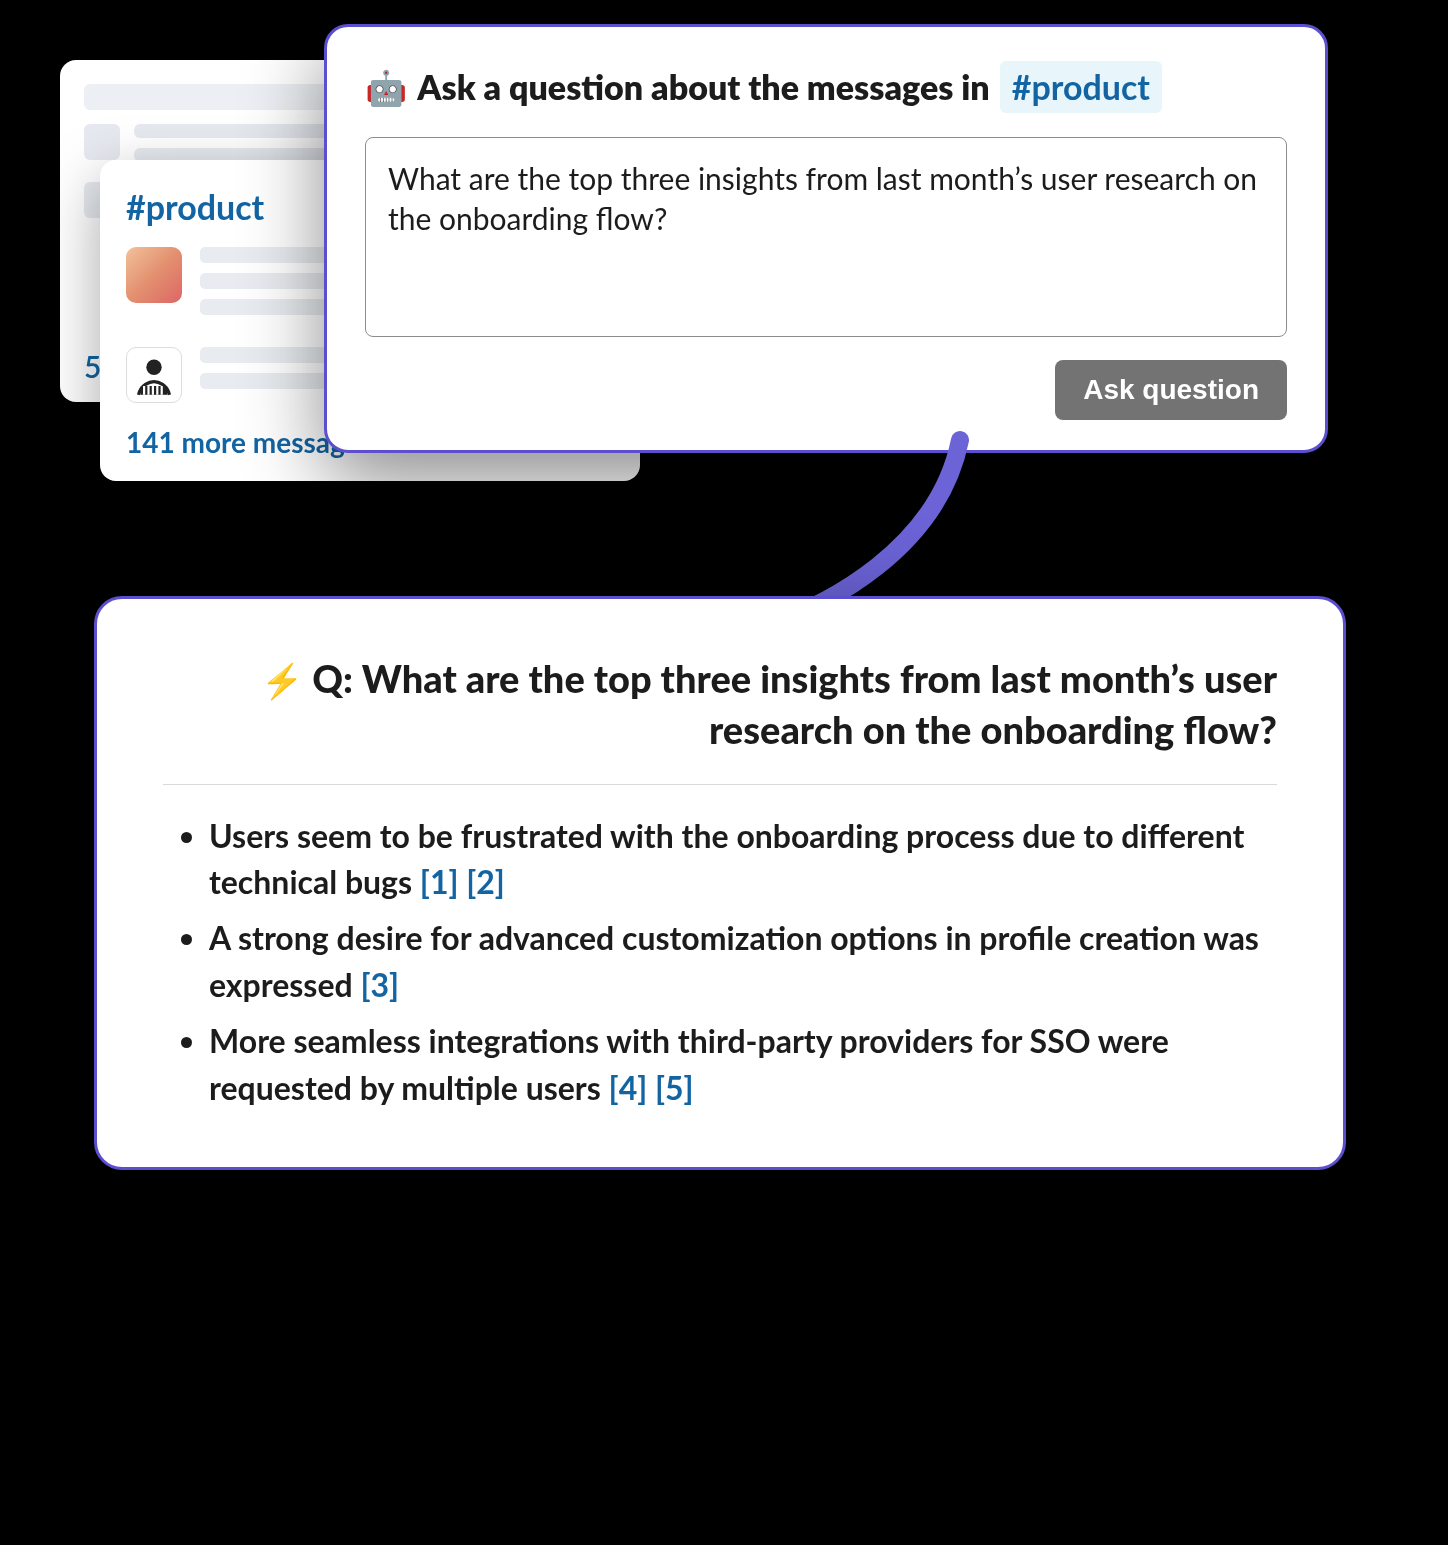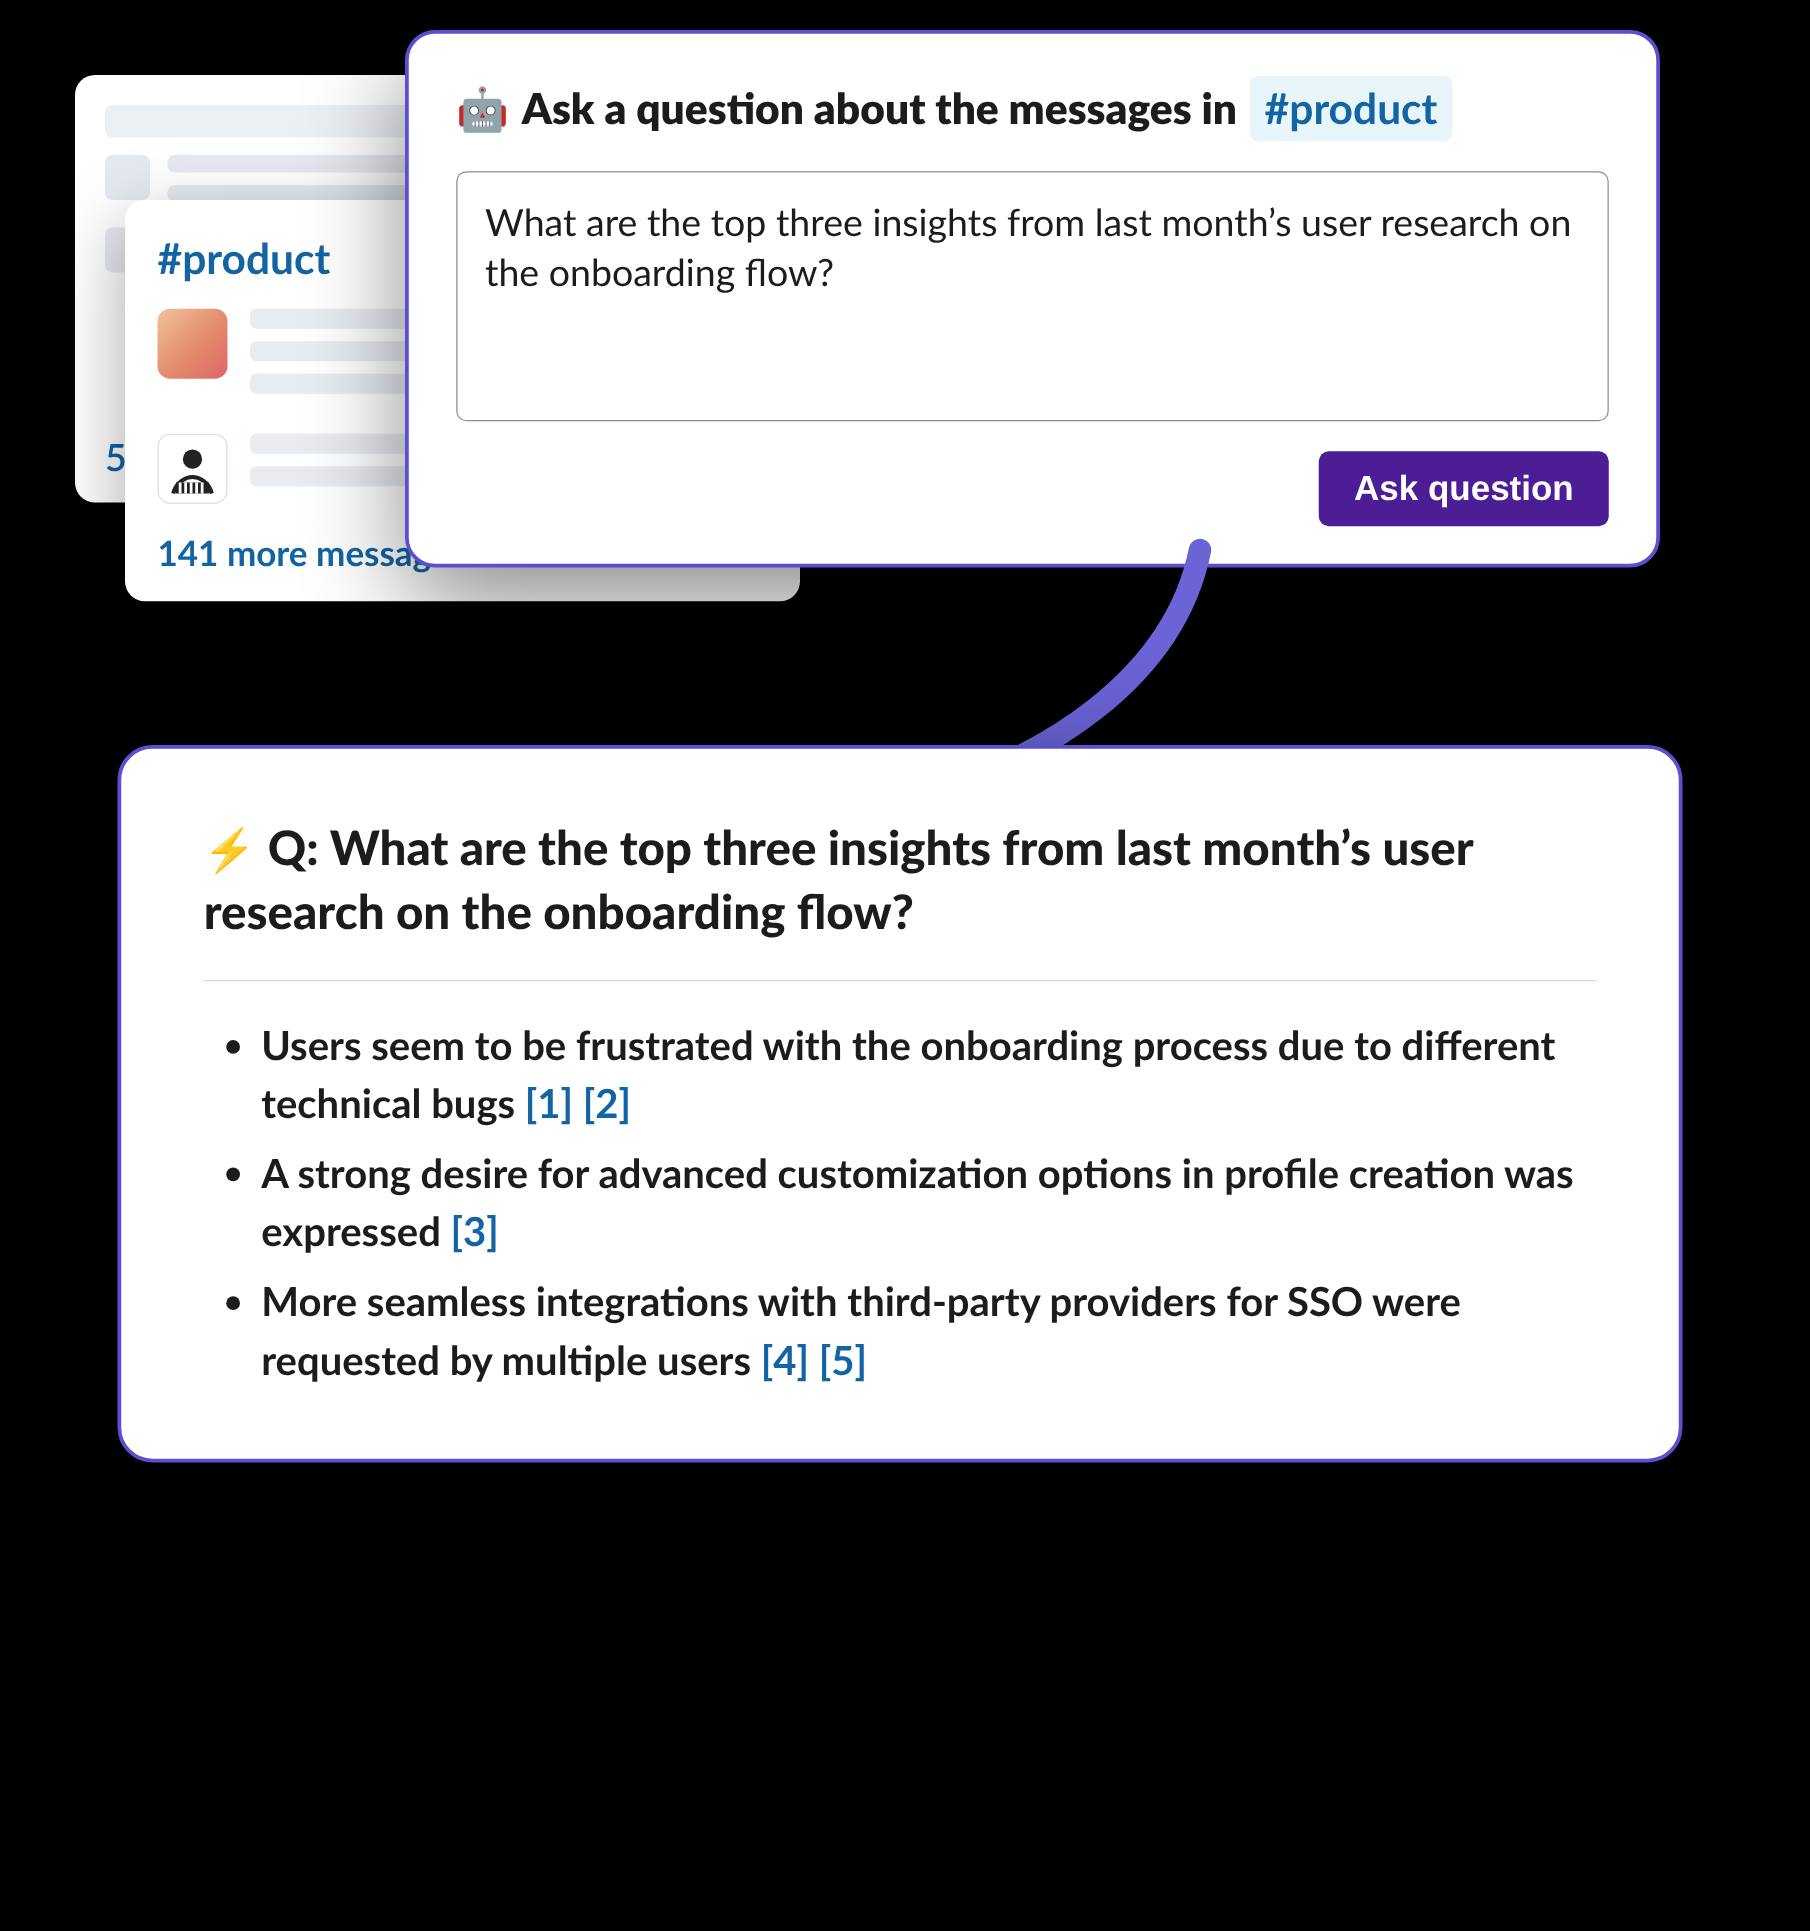--- a/index.html
+++ b/index.html
@@ -96,21 +96,21 @@
     border-radius:8px;
     padding:20px 22px;
     font-size:30px;
     color:#1d1c1d;
     line-height:1.35;
     resize:none;
     font-family:inherit;
   }
   .ask-actions { display:flex; justify-content:flex-end; margin-top:20px; }
   .btn {
-    background:#4c1d95;
+    background:#737373;
     color:#fff;
     font-weight:700;
     font-size:28px;
     padding:14px 28px;
     border:none;
     border-radius:8px;
     cursor:pointer;
   }
 
   
@@ -133,20 +133,21 @@
     box-shadow: 0 30px 90px rgba(0,0,0,0.5);
   }
   .q-title {
     font-size:38px;
     font-weight:800;
     color:#1d1c1d;
     line-height:1.35;
     padding-bottom:28px;
     border-bottom:1px solid #d7d9dc;
     margin-bottom:28px;
+    text-align:right;
   }
   .bolt { font-size:34px; }
   .insights {
     font-size:32px;
     color:#1d1c1d;
     line-height:1.45;
     padding-left:46px;
     font-weight:bold;
   }
   .insights li { margin-bottom:10px; }

